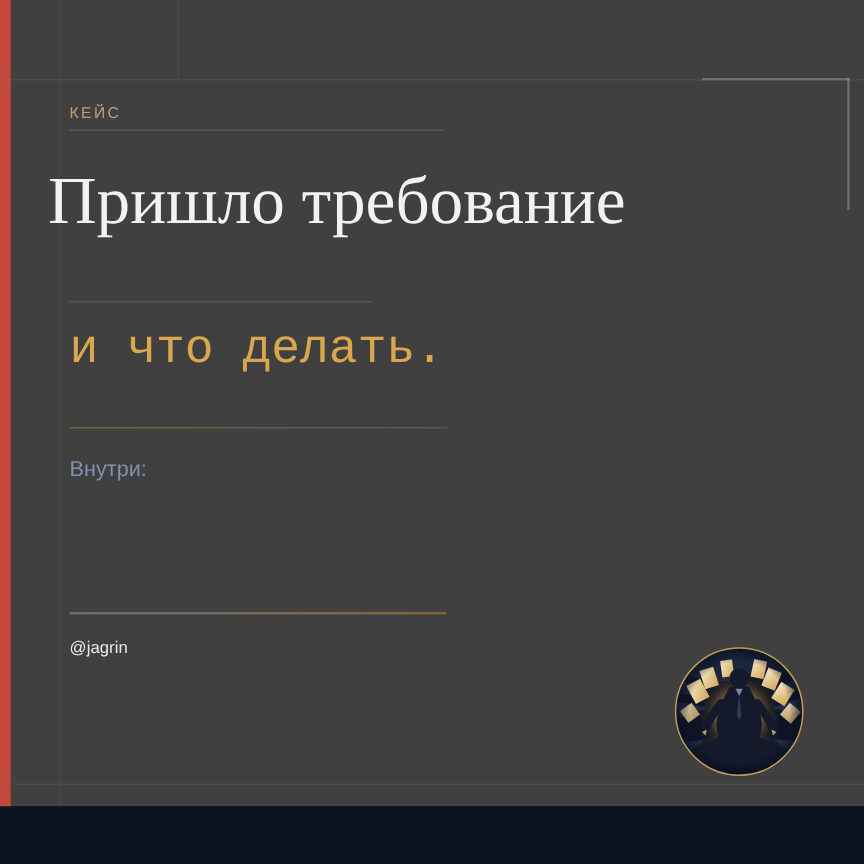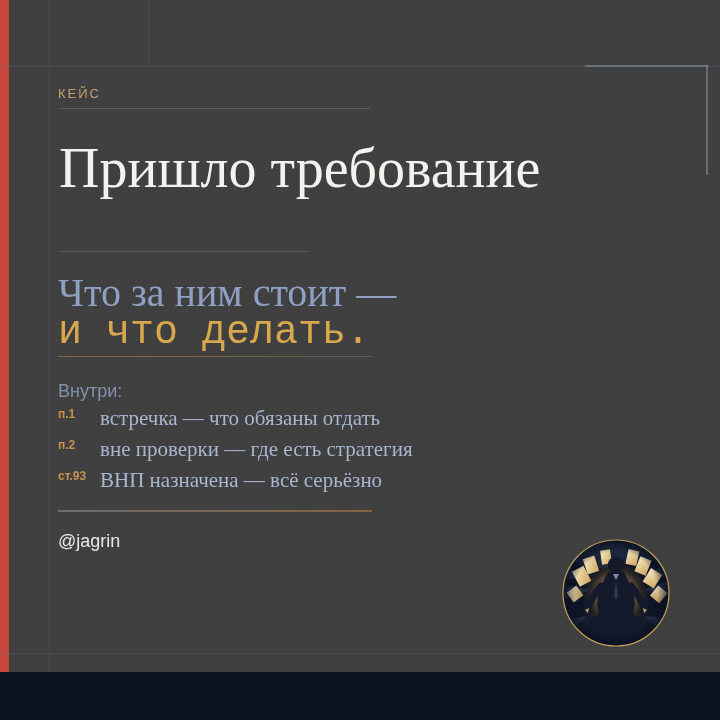--- a/index.html
+++ b/index.html
@@ -19,41 +19,41 @@
   .hline-top { position: absolute; left: 0; top: 66px; width: 720px; height: 1px; background: rgba(95,110,140,0.30); }
   .hline-bottom { position: absolute; left: 0; top: 653px; width: 720px; height: 1px; background: rgba(95,110,140,0.28); }
   .vline-main { position: absolute; left: 49px; top: 0; width: 1px; height: 707px; background: rgba(95,110,140,0.20); }
   .vline-top { position: absolute; left: 148px; top: 0; width: 1px; height: 66px; background: rgba(95,110,140,0.26); }
   .bracket-h { position: absolute; left: 585px; top: 65px; width: 123px; height: 2px; background: rgba(150,165,185,0.45); }
   .bracket-v { position: absolute; left: 706px; top: 65px; width: 2px; height: 110px; background: rgba(150,165,185,0.45); }
   
   .tag { position: absolute; left: 58px; top: 86px; font-size: 13px; letter-spacing: 2px; color: #c3a06e; }
   .tag-underline { position: absolute; left: 58px; top: 108px; width: 312px; height: 1px; background: rgba(170,160,140,0.30); }
   
-  .title { position: absolute; left: 59px; top: 139px; width: 600px;
+  .title { position: absolute; left: 40px; top: 139px; width: 600px;
            font-family: "Liberation Serif", serif; font-size: 56px; line-height: 58px;
            color: #f3f2ee; font-weight: 400; }
   .title-underline { position: absolute; left: 58px; top: 251px; width: 252px; height: 1px; background: rgba(255,255,255,0.12); }
   
   .subtitle { position: absolute; left: 58px; top: 273px; width: 600px;
               font-family: "Liberation Serif", serif; font-size: 40px; line-height: 40px; font-weight: 400; }
   .subtitle-line1 { color: #8fa0c2; }
   .subtitle-line2 { color: #d9a84e; font-family: Liberation Mono, monospace; }
   .subtitle-underline { position: absolute; left: 58px; top: 356px; width: 315px; height: 1px;
               background: linear-gradient(to right, rgba(190,140,60,0.55), rgba(150,140,120,0.35)); }
   
   .inside-label { position: absolute; left: 58px; top: 381px; font-size: 18px; color: #8290ac; }
   .list { position: absolute; left: 58px; top: 403px; width: 420px; }
   .list-row { display: flex; align-items: flex-start; height: 31px; }
   .list-prefix { flex: 0 0 42px; padding-top: 4px; font-size: 12px; font-weight: bold; color: #c9914e; }
   .list-text { font-family: "Liberation Serif", serif; font-size: 21px; line-height: 31px; color: #a9b6d0; white-space: nowrap; }
   .list-divider { position: absolute; left: 58px; top: 510px; width: 314px; height: 2px;
               background: linear-gradient(to right, rgba(145,145,150,0.55), rgba(190,130,60,0.55)); }
   
-  .handle { position: absolute; left: 58px; top: 531px; font-size: 18px; color: #e9e9ec; }
+  .handle { position: absolute; left: 58px; top: 531px; font-size: 14px; color: #e9e9ec; }
   
   .artwork { position: absolute; left: 561px; top: 538px; width: 110px; height: 110px; }
 </style>
 </head>
 <body>
 
 <div class="canvas">
 
   <div class="red-bar"></div>
   <div class="vline-main"></div>
@@ -65,40 +65,25 @@
 
   <div class="tag">КЕЙС</div>
   <div class="tag-underline"></div>
 
   <div class="title-underline"></div>
   <div class="title">
     <div>Пришло требование</div>
   </div>
 
   <div class="subtitle">
-    <div class="subtitle-line1">Что за ним стоит —</div>
     <div class="subtitle-line2">и что делать.</div>
   </div>
   <div class="subtitle-underline"></div>
 
   <div class="inside-label">Внутри:</div>
-  <div class="list">
-    <div class="list-row">
-      <span class="list-prefix">п.1</span>
-      <span class="list-text">встречка — что обязаны отдать</span>
-    </div>
-    <div class="list-row">
-      <span class="list-prefix">п.2</span>
-      <span class="list-text">вне проверки — где есть стратегия</span>
-    </div>
-    <div class="list-row">
-      <span class="list-prefix">ст.93</span>
-      <span class="list-text">ВНП назначена — всё серьёзно</span>
-    </div>
-  </div>
   <div class="list-divider"></div>
 
   <div class="handle">@jagrin</div>
 
   <div class="artwork">
     <svg width="110" height="110" viewBox="0 0 110 110">
       <defs>
         <radialGradient id="glowG" cx="50%" cy="50%" r="50%">
           <stop offset="0%" stop-color="#f8dc96" stop-opacity="1"></stop>
           <stop offset="45%" stop-color="#dcae58" stop-opacity="0.75"></stop>

